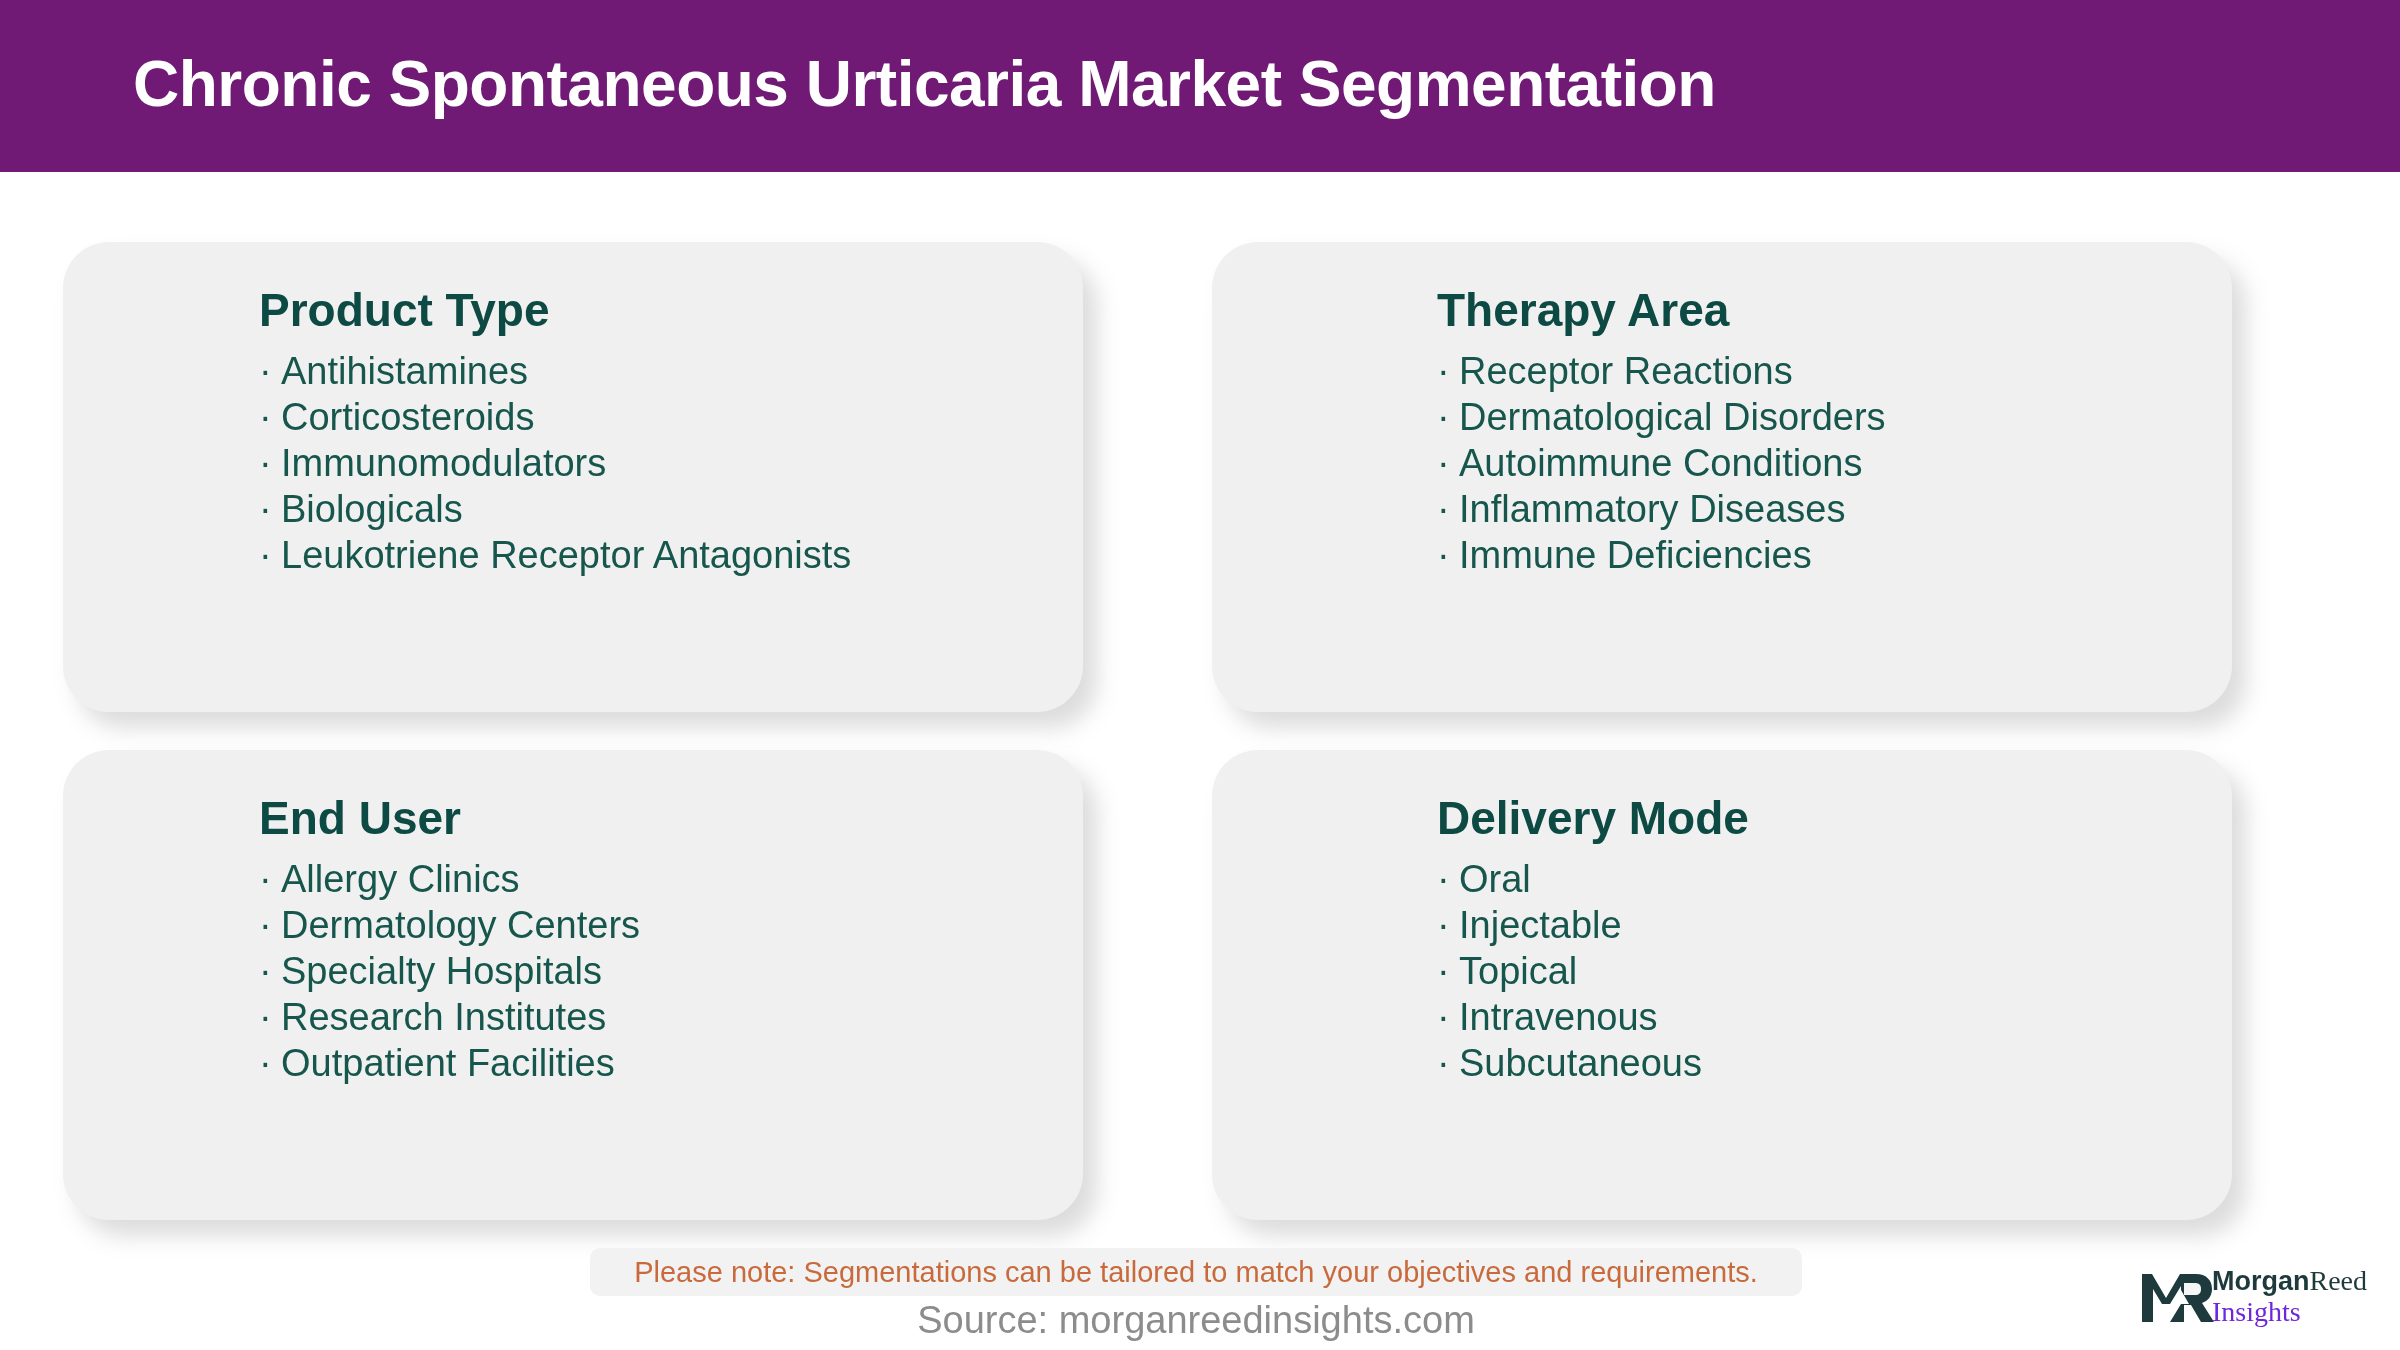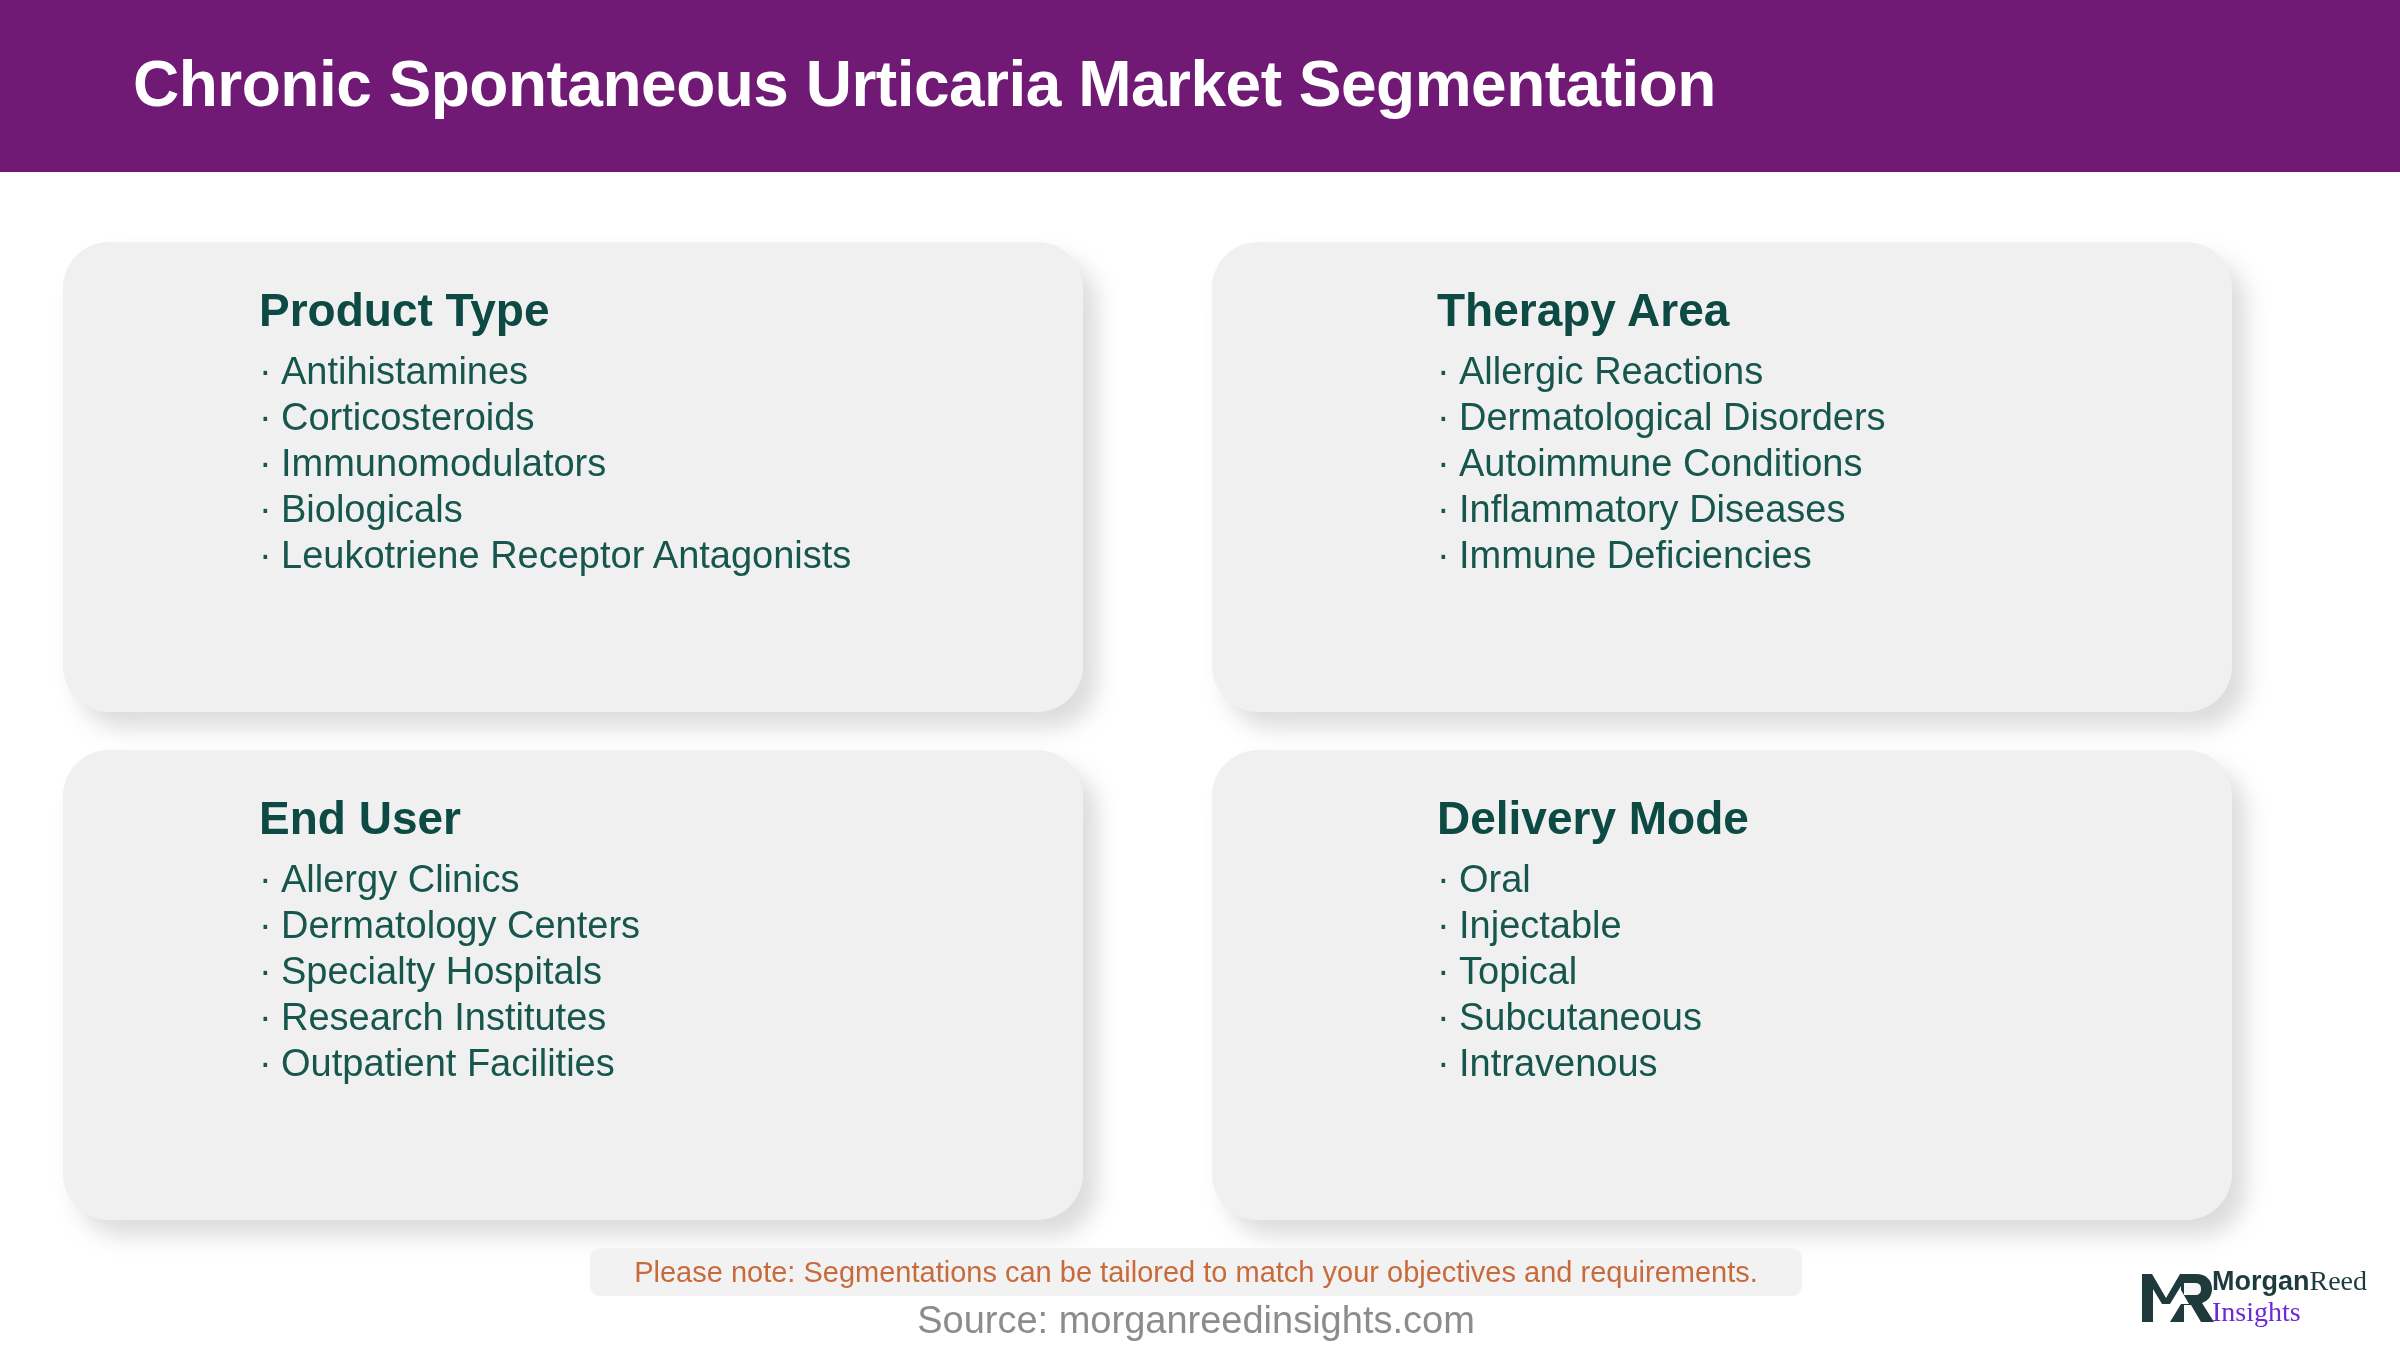--- a/index.html
+++ b/index.html
@@ -209,21 +209,21 @@
           <li><span class="bullet">·</span><span>Biologicals</span></li>
           <li><span class="bullet">·</span><span>Leukotriene Receptor Antagonists</span></li>
         </ul>
       </div>
     </div>
 
     <div class="card card-2">
       <div class="card-inner">
         <div class="card-heading">Therapy Area</div>
         <ul class="card-list">
-          <li><span class="bullet">·</span><span>Allergic Reactions</span></li>
+          <li><span class="bullet">·</span><span>Receptor Reactions</span></li>
           <li><span class="bullet">·</span><span>Dermatological Disorders</span></li>
           <li><span class="bullet">·</span><span>Autoimmune Conditions</span></li>
           <li><span class="bullet">·</span><span>Inflammatory Diseases</span></li>
           <li><span class="bullet">·</span><span>Immune Deficiencies</span></li>
         </ul>
       </div>
     </div>
 
     <div class="card card-3">
       <div class="card-inner">
@@ -238,22 +238,22 @@
       </div>
     </div>
 
     <div class="card card-4">
       <div class="card-inner">
         <div class="card-heading">Delivery Mode</div>
         <ul class="card-list">
           <li><span class="bullet">·</span><span>Oral</span></li>
           <li><span class="bullet">·</span><span>Injectable</span></li>
           <li><span class="bullet">·</span><span>Topical</span></li>
+          <li><span class="bullet">·</span><span>Intravenous</span></li>
           <li><span class="bullet">·</span><span>Subcutaneous</span></li>
-          <li><span class="bullet">·</span><span>Intravenous</span></li>
         </ul>
       </div>
     </div>
 
   </div>
 
   <div class="note-box">
     <div class="note-text">Please note: Segmentations can be tailored to match your objectives and requirements.</div>
   </div>
 

